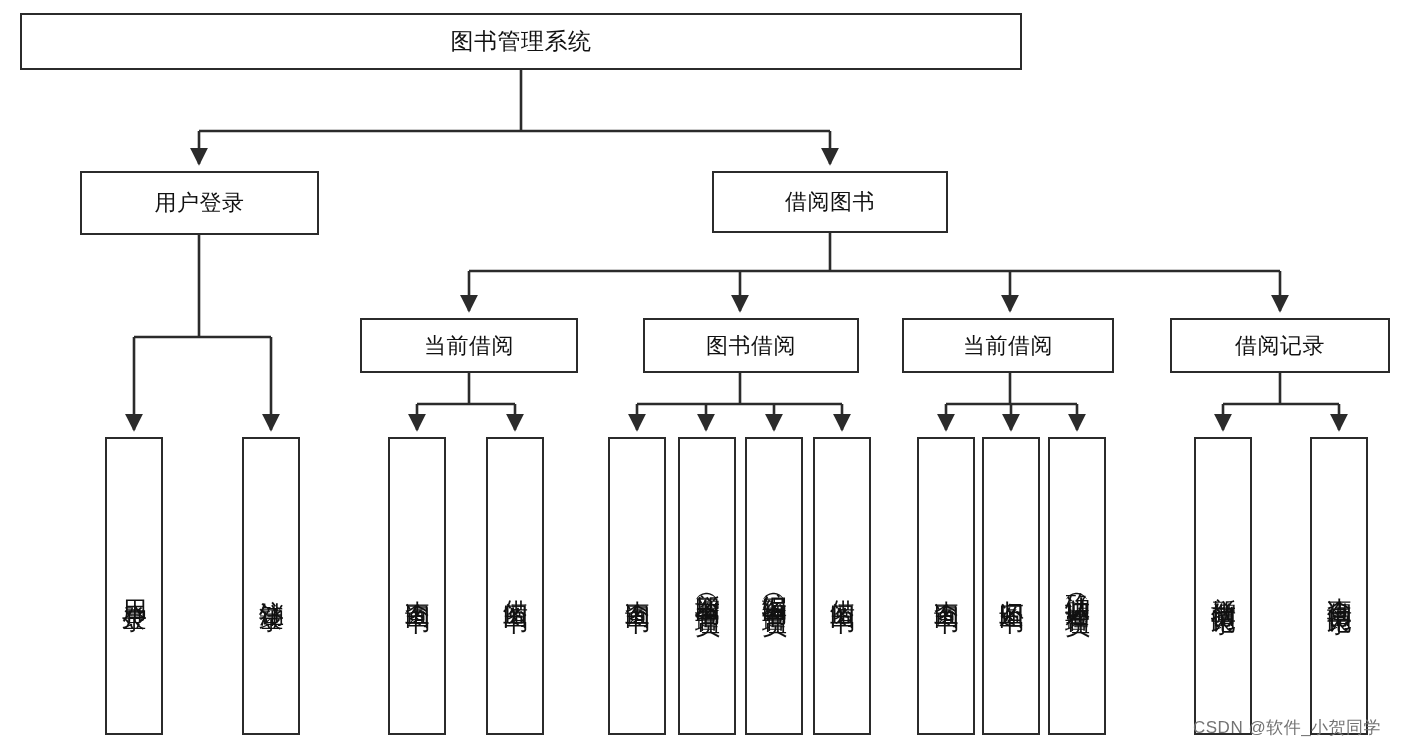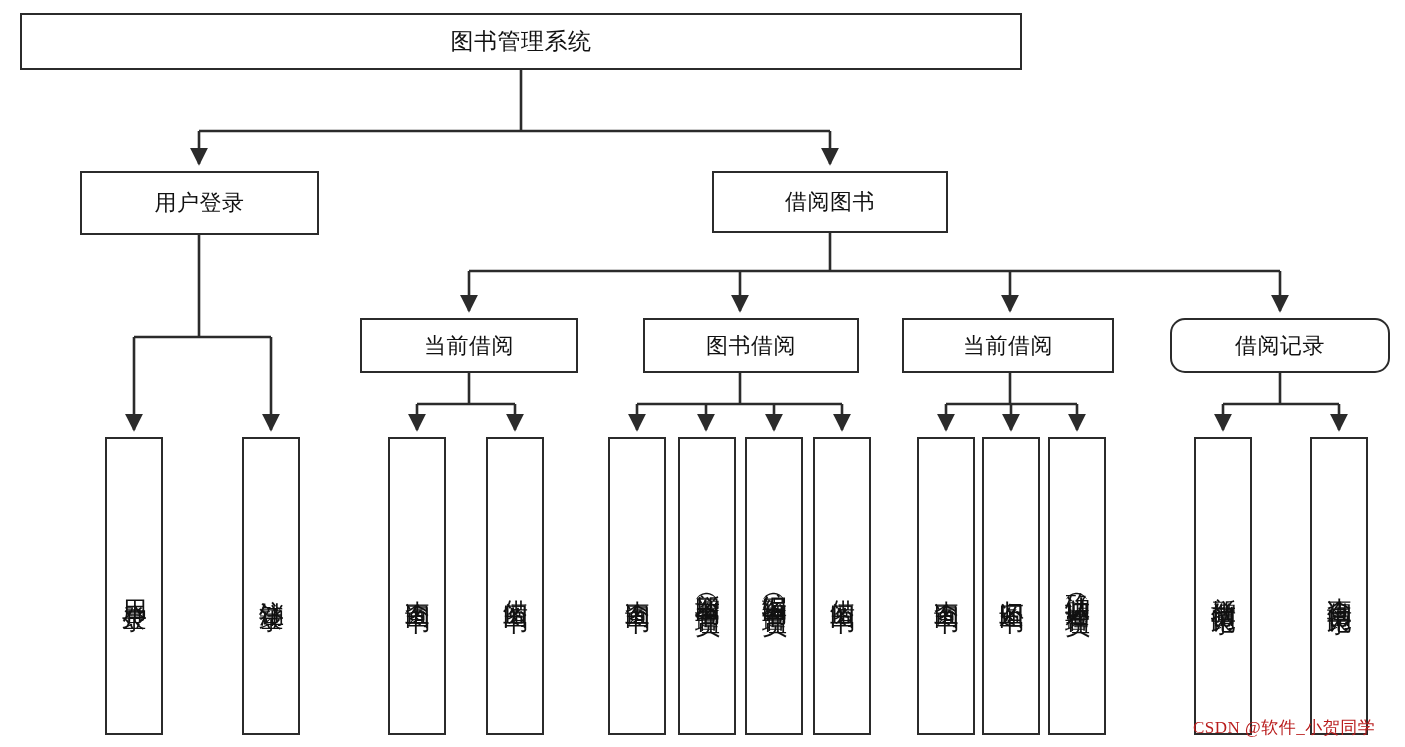--- a/index.html
+++ b/index.html
@@ -45,26 +45,26 @@
     writing-mode:vertical-rl;
     text-orientation:upright;
     font-size:25px;
     line-height:1.12;
     letter-spacing:3px;
     text-align:center;
   }
   .node.vert.tall .lbl{font-size:25px;}
   .watermark{
     position:absolute;
-    color:#b91c1c;
+    color:#737373;
     font-size:17px;
     letter-spacing:0.5px;
     z-index:5;
     white-space:nowrap;
-    font-family:Liberation Serif, serif;
+    font-family:Liberation Sans, sans-serif;
   }
 </style>
 </head>
 <body>
 
 <div id="canvas">
 
   <svg id="wires" viewBox="0 0 1405 747" width="1405" height="747" xmlns="http://www.w3.org/2000/svg">
     <defs>
       <marker id="arrow" viewBox="0 0 10 10" refX="9" refY="5" markerWidth="7" markerHeight="7" orient="auto-start-reverse">
@@ -132,21 +132,21 @@
   </div>
 
   <div class="node horiz" style="left:632px;top:318px;width:216px;height:55px;margin-left:11px;">
     <span class="lbl">图书借阅</span>
   </div>
 
   <div class="node horiz" style="left:902px;top:318px;width:212px;height:55px;">
     <span class="lbl">当前借阅</span>
   </div>
 
-  <div class="node horiz" style="left:1170px;top:318px;width:220px;height:55px;border-radius:15px;">
+  <div class="node horiz" style="left:1170px;top:318px;width:220px;height:55px;">
     <span class="lbl">借阅记录</span>
   </div>
 
   <div class="node vert" style="left:105px;top:437px;width:58px;height:298px;">
     <span class="lbl">用户登录</span>
   </div>
 
   <div class="node vert" style="left:242px;top:437px;width:58px;height:298px;">
     <span class="lbl">注销登录</span>
   </div>

